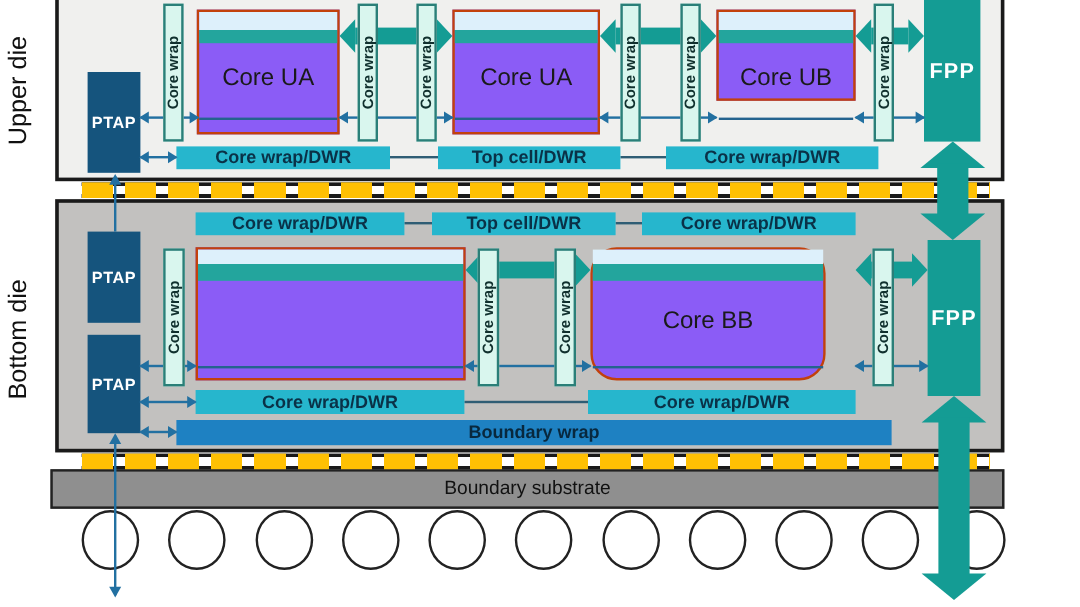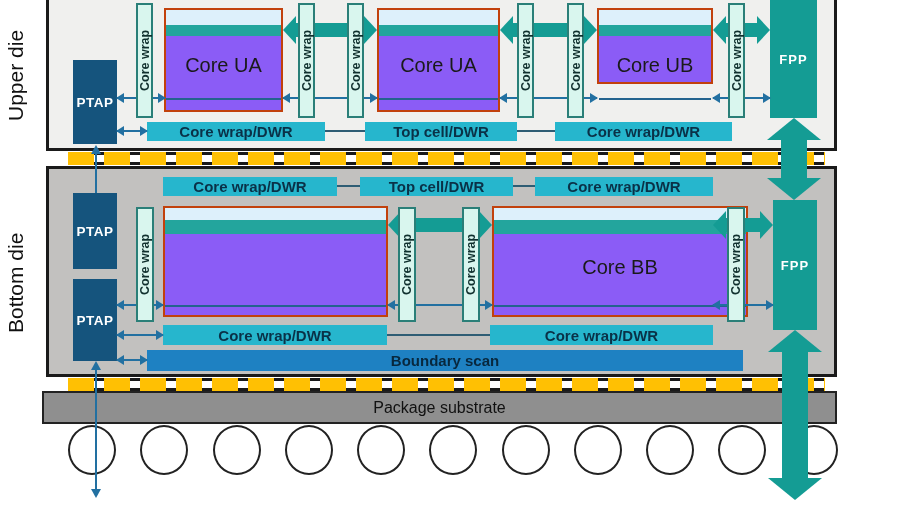--- a/index.html
+++ b/index.html
@@ -22,21 +22,21 @@
   
   .wrap{position:absolute;background:#d9f6ee;border:2px solid #2a7f78;box-sizing:border-box;z-index:5;
         display:flex;align-items:center;justify-content:center;
         writing-mode:vertical-rl;transform:rotate(180deg);
         font-size:12.5px;font-weight:600;color:#10302e;}
   
   .tap{position:absolute;background:#15547d;color:#fff;display:flex;align-items:center;justify-content:center;
        font-size:13.5px;font-weight:600;letter-spacing:.5px;z-index:4;}
   
   .fpp{position:absolute;background:#149c94;color:#fff;display:flex;align-items:center;justify-content:center;
-       font-size:13px;font-weight:600;letter-spacing:1px;z-index:4;}
+       font-size:18px;font-weight:600;letter-spacing:1px;z-index:4;}
   
   .hbar{position:absolute;background:#26b6cd;color:#0a3147;display:flex;align-items:center;justify-content:center;
         font-size:15px;font-weight:600;z-index:3;}
   .bscan{position:absolute;background:#1e81c2;color:#08283e;display:flex;align-items:center;justify-content:center;
         font-size:15px;font-weight:600;z-index:3;}
   .joiner{position:absolute;height:2px;background:#2f5d74;z-index:2;}
   
   .tharrow{position:absolute;height:14px;background:#149c94;z-index:4;}
   .tharrow::before{content:"";position:absolute;left:-13px;top:-7px;
      border-top:14px solid transparent;border-bottom:14px solid transparent;border-right:13px solid #149c94;}
@@ -80,21 +80,21 @@
   <div class="die upper" style="left:46px;top:-12px;width:791px;height:163px;"></div>
   <div class="die bottom" style="left:46px;top:166px;width:791px;height:211px;"></div>
 
   <div class="die-label" style="left:0px;top:0px;width:32px;height:150px;">Upper die</div>
   <div class="die-label" style="left:0px;top:205px;width:32px;height:155px;">Bottom die</div>
 
   <div class="bumps" style="left:68px;top:152px;width:757px;"></div>
   <div class="bumps" style="left:68px;top:378px;width:757px;"></div>
 
   <div class="package" style="left:42px;top:391px;width:795px;height:33px;">
-    <span>Package substrate</span>
+    <span>Boundary substrate</span>
   </div>
   <div class="ball" style="left:68px;"></div>
   <div class="ball" style="left:140px;"></div>
   <div class="ball" style="left:213px;"></div>
   <div class="ball" style="left:285px;"></div>
   <div class="ball" style="left:357px;"></div>
   <div class="ball" style="left:429px;"></div>
   <div class="ball" style="left:502px;"></div>
   <div class="ball" style="left:574px;"></div>
   <div class="ball" style="left:646px;"></div>
@@ -150,40 +150,40 @@
   <div class="hbar" style="left:360px;top:177px;width:153px;height:19px;">Top cell/DWR</div>
   <div class="hbar" style="left:535px;top:177px;width:178px;height:19px;">Core wrap/DWR</div>
   <div class="joiner" style="left:337px;top:185px;width:23px;"></div>
   <div class="joiner" style="left:513px;top:185px;width:22px;"></div>
 
   <div class="core b-core" style="left:163px;top:206px;width:225px;height:111px;">
     <div class="band-top"></div>
     <div class="stripe"></div>
     <div class="scanline"></div>
   </div>
-  <div class="core b-core" style="left:492px;top:206px;width:256px;height:111px;">
+  <div class="core b-core" style="left:492px;top:206px;width:196px;height:111px;border-radius:22px;">
     <div class="band-top"></div>
     <div class="stripe"></div>
     <div class="scanline"></div>
     <div class="core-label">Core BB</div>
   </div>
 
   <div class="wrap" style="left:136px;top:207px;width:18px;height:115px;">Core wrap</div>
   <div class="wrap" style="left:398px;top:207px;width:18px;height:115px;">Core wrap</div>
   <div class="wrap" style="left:462px;top:207px;width:18px;height:115px;">Core wrap</div>
   <div class="wrap" style="left:727px;top:207px;width:18px;height:115px;">Core wrap</div>
 
   <div class="tap" style="left:73px;top:193px;width:44px;height:76px;">PTAP</div>
   <div class="tap" style="left:73px;top:279px;width:44px;height:82px;">PTAP</div>
   <div class="fpp" style="left:773px;top:200px;width:44px;height:130px;">FPP</div>
 
   <div class="hbar" style="left:163px;top:325px;width:224px;height:20px;">Core wrap/DWR</div>
   <div class="hbar" style="left:490px;top:325px;width:223px;height:20px;">Core wrap/DWR</div>
   <div class="joiner" style="left:387px;top:334px;width:103px;"></div>
-  <div class="bscan" style="left:147px;top:350px;width:596px;height:21px;">Boundary scan</div>
+  <div class="bscan" style="left:147px;top:350px;width:596px;height:21px;">Boundary wrap</div>
 
   <div class="tharrow" style="left:401px;top:218px;width:78px;"></div>
   <div class="tharrow" style="left:726px;top:218px;width:34px;"></div>
 
   <div class="dbl" style="left:117px;top:304px;width:46px;"></div>
   <div class="dbl" style="left:388px;top:304px;width:104px;"></div>
   <div class="dbl" style="left:713px;top:304px;width:60px;"></div>
   <div class="dbl" style="left:117px;top:334px;width:46px;"></div>
   <div class="dbl" style="left:117px;top:359px;width:30px;"></div>
 

